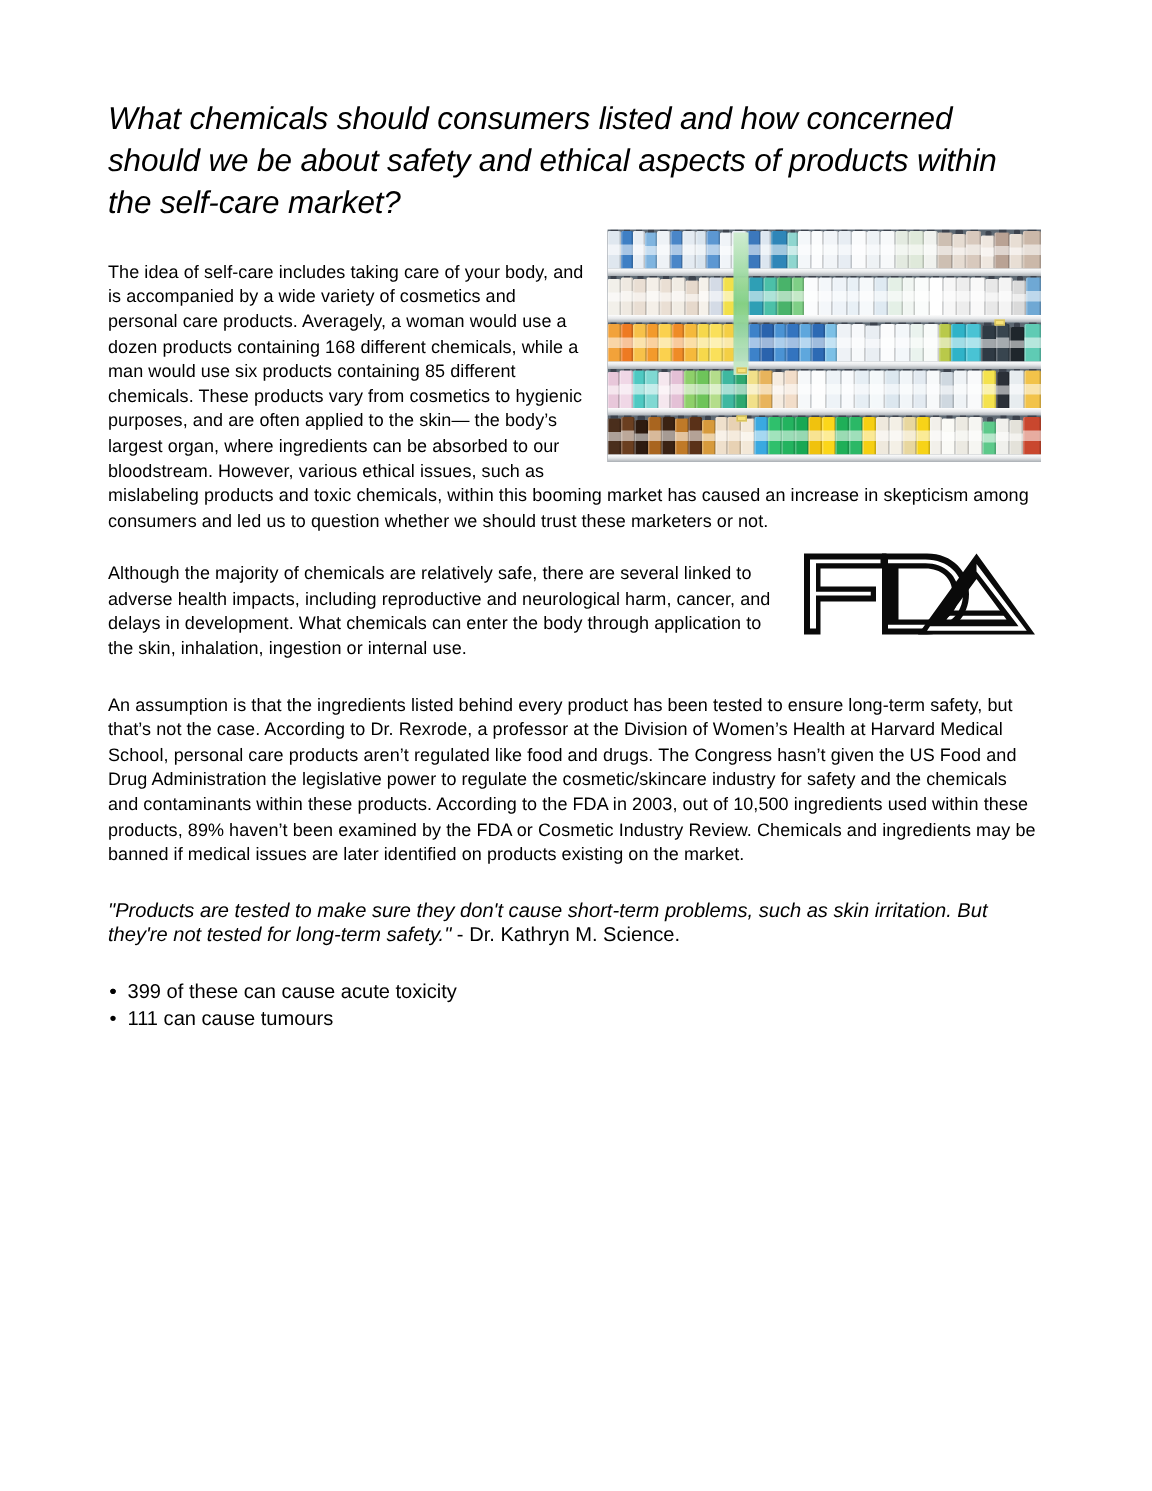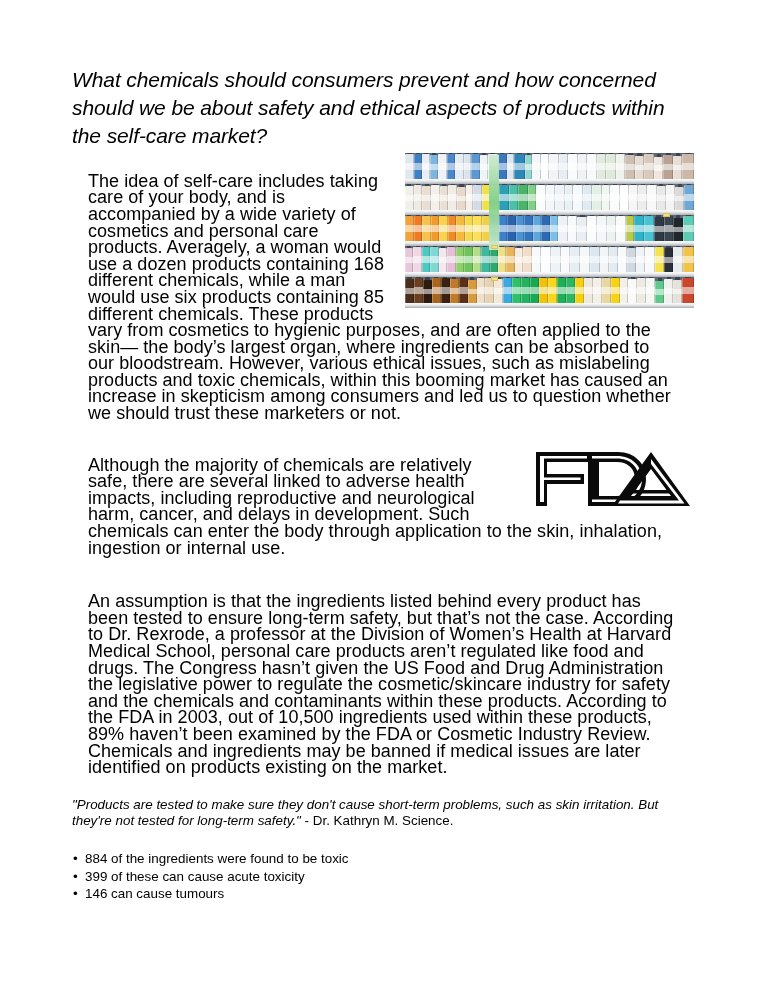--- a/index.html
+++ b/index.html
@@ -44,24 +44,24 @@
     font-size: 21px;
     font-style: italic;
     line-height: 1.33;
     margin: 0;
     letter-spacing: -0.1px;
     max-width: 615px;
   }
 
   
   .body-block {
-    font-size: 18px;
+    font-size: 12px;
     line-height: 16.6px;
     letter-spacing: 0.05px;
-    margin: 16px;
+    margin: 0;
   }
   .intro-block {
     margin-top: 23px;
   }
   .gap-para {
     margin-top: 19px;
   }
   .gap-para-lg {
     margin-top: 21px;
   }
@@ -185,21 +185,21 @@
   }
   .clear { clear: both; }
 </style>
 </head>
 <body>
 
 <div class="page">
 
 
 
-  <div class="subtitle-question">What chemicals should consumers prevent and how concerned should we be about safety and ethical aspects of products within the self-care market?</div>
+  <div class="subtitle-question">What chemicals should consumers listed and how concerned should we be about safety and ethical aspects of products within the self-care market?</div>
 
   <div class="shelf-photo">
     <div class="wall"></div>
     <div id="shelf-render">
         <div class="shelf" style="top: 0px; height: 31px;">
           <div class="shelf-back"></div>
           <div class="items">
             <div class="btl cap" style="width: 8.91189px; height: 25px; background: rgb(223, 231, 239);"></div>
             <div class="btl cap" style="width: 7.63877px; height: 25px; background: rgb(63, 127, 196);"></div>
             <div class="btl cap" style="width: 8.91189px; height: 25px; background: rgb(232, 238, 244);"></div>
@@ -415,39 +415,38 @@
         <path d="M238 16 L316 124 L160 124 Z
                  M238 50 L198 104 L278 104 Z"></path>
 
         <path d="M238 30 L305 119 L172 119 L176 113 L294 113 L238 40 Z" fill="#ffffff"></path>
 
         <path d="M206 92 L272 92 L276 99 L201 99 Z"></path>
       </g>
     </svg>
   </div>
 
-  <p class="body-block gap-para">Although the majority of chemicals are relatively safe, there are several linked to adverse health impacts, including reproductive and neurological harm, cancer, and delays in development. Such chemicals can enter the body through application to the skin, inhalation, ingestion or internal use.</p>
+  <p class="body-block gap-para">Although the majority of chemicals are relatively safe, there are several linked to adverse health impacts, including reproductive and neurological harm, cancer, and delays in development. What chemicals can enter the body through application to the skin, inhalation, ingestion or internal use.</p>
 
   <div class="clear"></div>
 
   <p class="body-block gap-para-lg">An assumption is that the ingredients listed behind every product has been tested to ensure long-term safety, but that’s not the case. According to Dr. Rexrode, a professor at the Division of Women’s Health at Harvard Medical School, personal care products aren’t regulated like food and drugs. The Congress hasn’t given the US Food and Drug Administration the legislative power to regulate the cosmetic/skincare industry for safety and the chemicals and contaminants within these products. According to the FDA in 2003, out of 10,500 ingredients used within these products, 89% haven’t been examined by the FDA or Cosmetic Industry Review. Chemicals and ingredients may be banned if medical issues are later identified on products existing on the market.</p>
 
   <p class="quote-block">
     <span class="quote-italic">"Products are tested to make sure they don't cause short-term problems, such as skin irritation. But they're not tested for long-term safety."</span><span> - Dr. Kathryn M. Science.</span>
   </p>
 
 
   <ul class="bullets">
     <li>
       <span class="dot">•</span>
-      <span>884 of the ingredients were found to be toxic</span>
     </li>
     <li>
       <span class="dot">•</span>
       <span>399 of these can cause acute toxicity</span>
     </li>
     <li>
       <span class="dot">•</span>
-      <span>146 can cause tumours</span>
+      <span>111 can cause tumours</span>
     </li>
   </ul>
 
 </div>
 
 </body></html>

